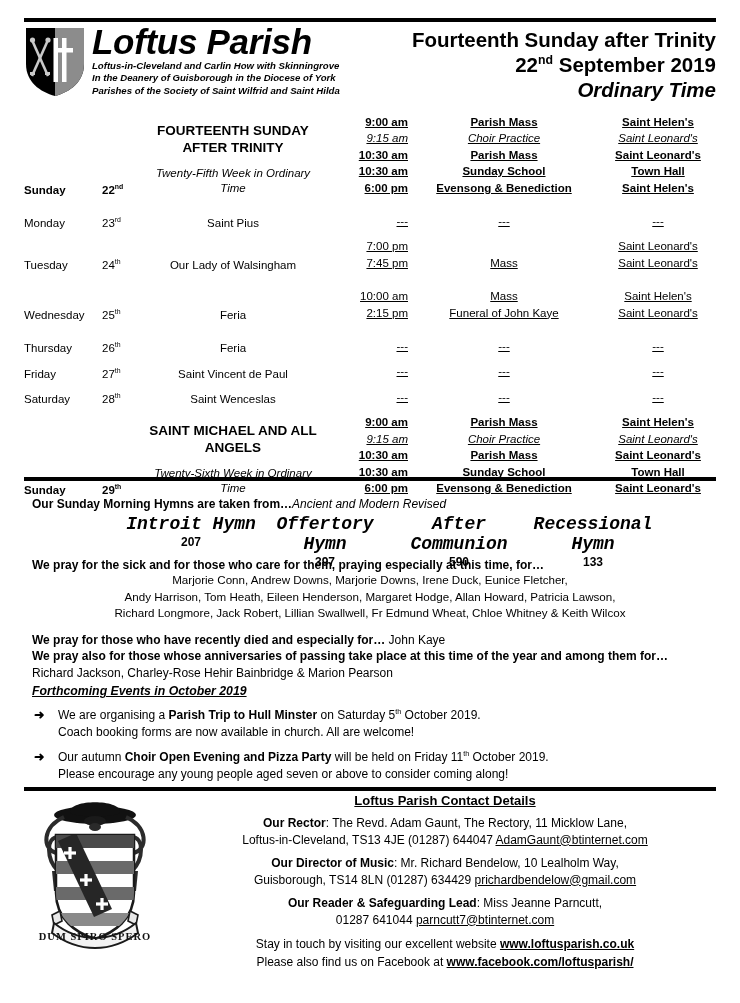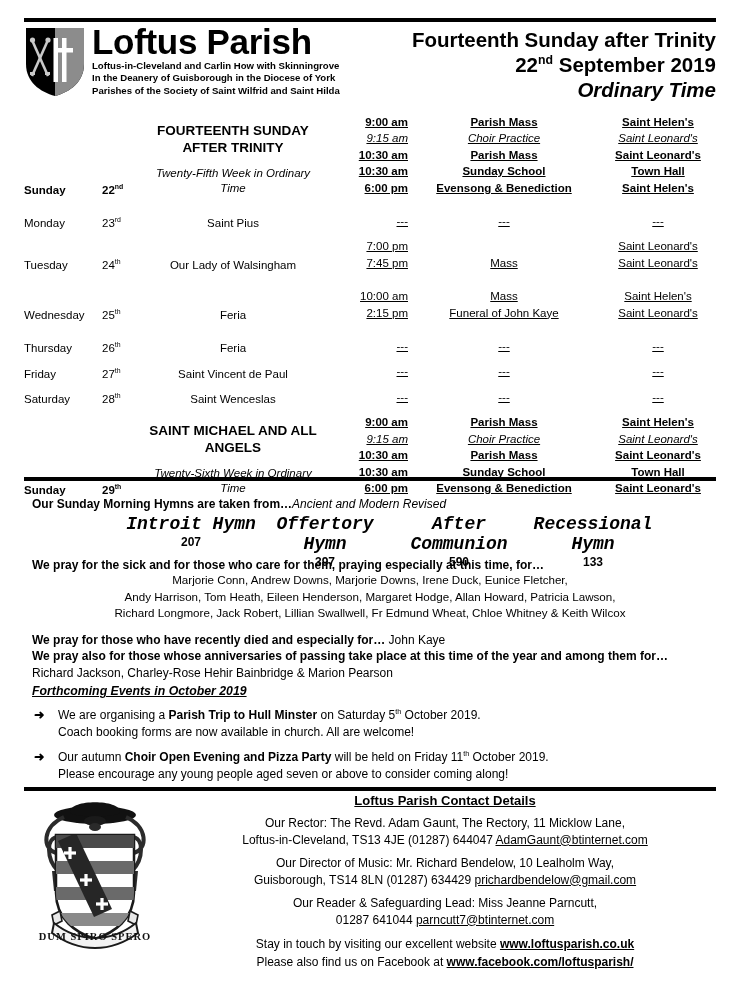--- a/index.html
+++ b/index.html
@@ -40,20 +40,21 @@
     left: 24px; top: 24px;
     width: 692px; height: 82px;
     display: flex;
     align-items: flex-start;
   }
   .masthead {
     display: flex;
     align-items: flex-start;
     width: 350px;
     flex: 0 0 350px;
+    font-style: italic;
   }
   .crest-shield {
     flex: 0 0 auto;
     margin-top: 2px;
     margin-right: 6px;
   }
   .masthead-text { padding-top: 0px; }
   .parish-title {
     font-size: 35px;
     font-weight: bold;
@@ -194,21 +195,21 @@
     width: 542px;
     text-align: center;
   }
   .contact-title {
     font-size: 13px;
     font-weight: bold;
     text-decoration: underline;
     margin-bottom: 7px;
   }
   .contact-block { font-size: 12px; line-height: 16.5px; margin-bottom: 7px; }
-  .contact-block .role { font-weight: normal; }
+  .contact-block .role { font-weight: bold; }
   .u { text-decoration: underline; }
   .contact-tail { font-size: 12px; line-height: 18px; margin-top: 4px; }
   .contact-tail .lnk { font-weight: bold; text-decoration: underline; }
 </style>
 </head>
 <body>
 
 <div class="page">
 
   <div class="rule rule-top"></div>

